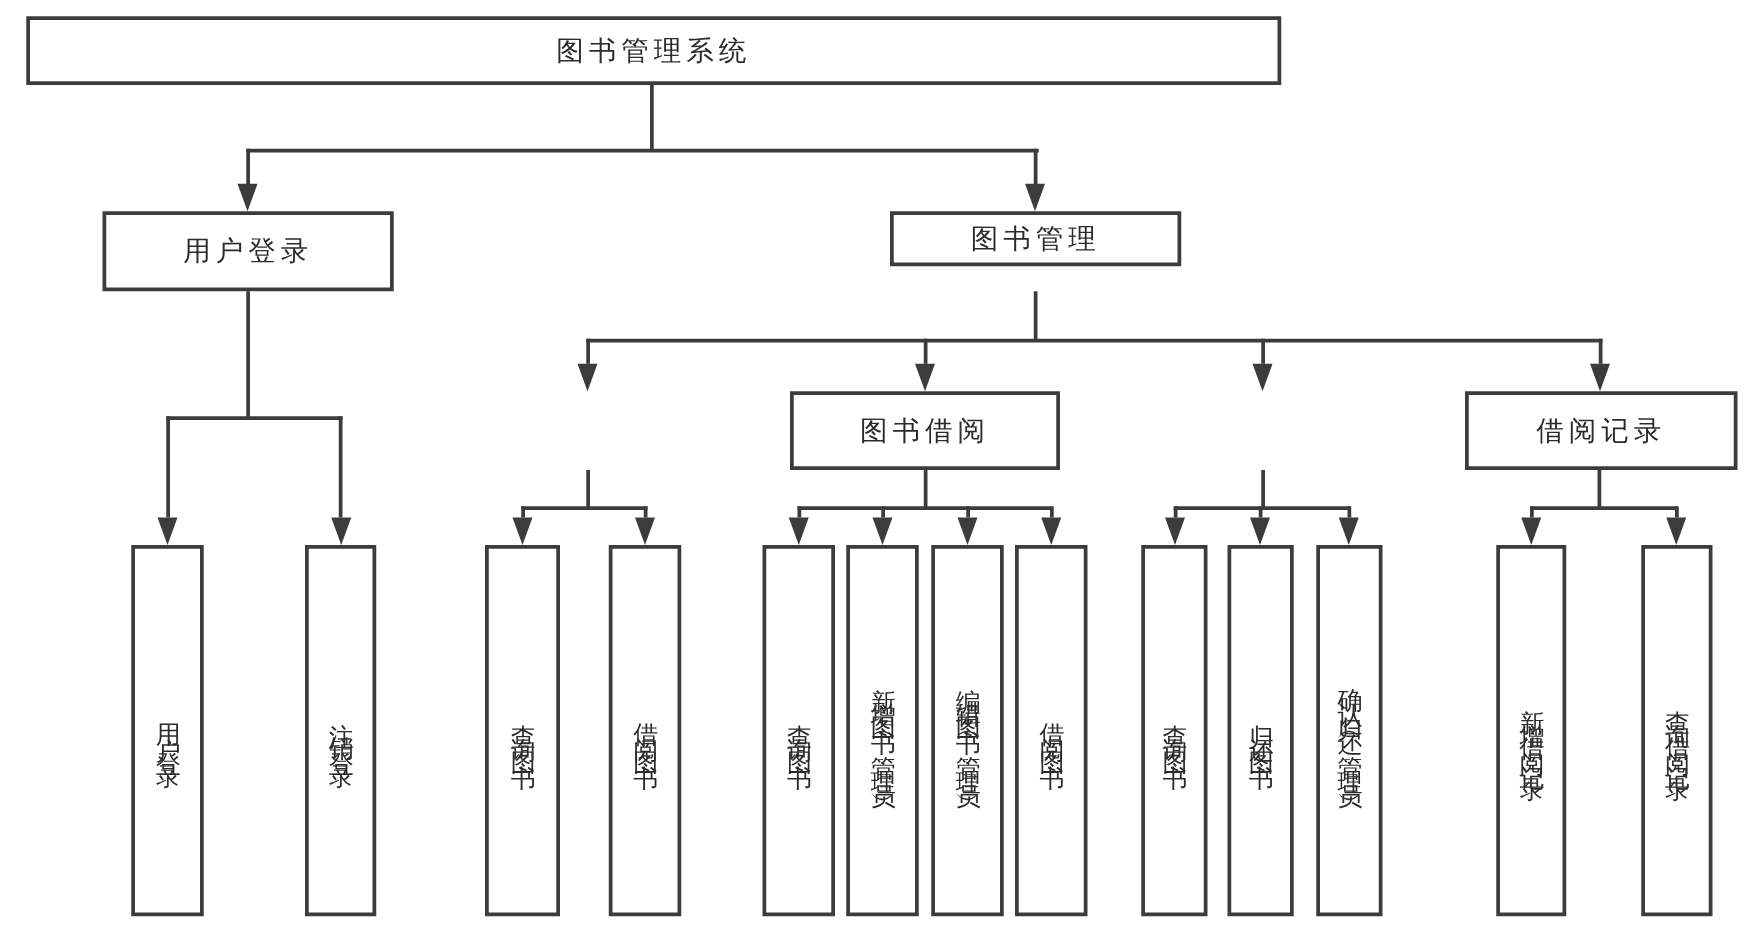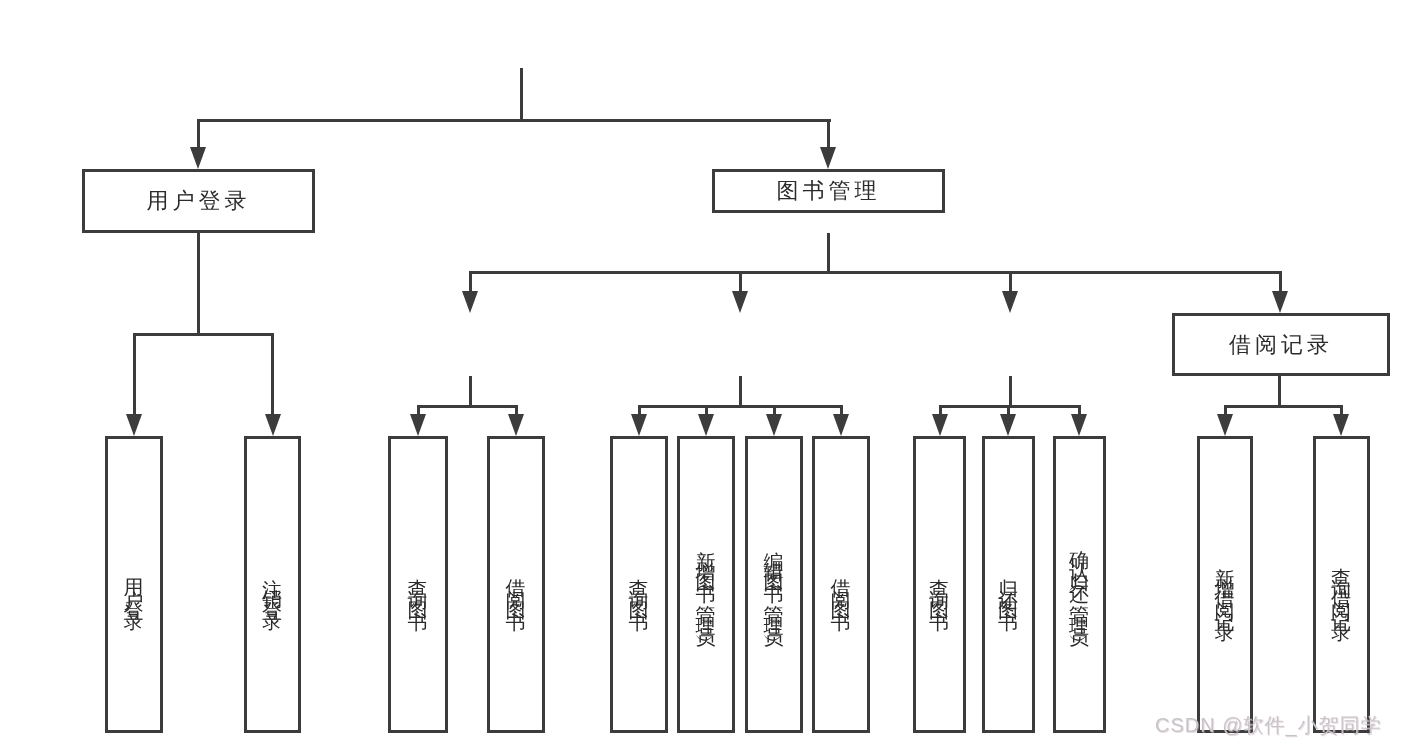--- a/index.html
+++ b/index.html
@@ -44,30 +44,36 @@
     font-size:20px;color:#c9c4ca;letter-spacing:1px;
     z-index:5;white-space:nowrap;
     text-shadow:1px 1px 0 rgba(210,190,200,0.5);
   }
 </style>
 </head>
 <body>
 
 <div id="canvas">
 
+  <div class="box-h" style="left:21px;top:13px;width:1004px;height:55px">
+    <span>图书管理系统</span>
+  </div>
 
   <div class="box-h" style="left:82px;top:169px;width:233px;height:64px">
     <span>用户登录</span>
   </div>
 
   <div class="box-h" style="left:712px;top:169px;width:233px;height:44px">
     <span>图书管理</span>
   </div>
 
 
+  <div class="box-h" style="left:632px;top:313px;width:216px;height:63px">
+    <span>图书借阅</span>
+  </div>
 
 
   <div class="box-h" style="left:1172px;top:313px;width:218px;height:63px">
     <span>借阅记录</span>
   </div>
 
   <div class="box-v" style="left:105px;top:436px;width:58px;height:297px">
     <span>用户登录</span>
   </div>
 
@@ -185,15 +191,14 @@
 
   <div>
     <div class="vl" style="left:1278px;top:376px;height:31px"></div>
     <div class="hl" style="left:1223.5px;top:405px;width:118px"></div>
     <div class="vl" style="left:1223.5px;top:405px;height:9px"></div>
     <div class="ah" style="left:1217px;top:414px"></div>
     <div class="vl" style="left:1339.5px;top:405px;height:9px"></div>
     <div class="ah" style="left:1333px;top:414px"></div>
   </div>
 
-  <div class="watermark">CSDN @软件_小贺同学</div>
 
 </div>
 
 </body></html>

